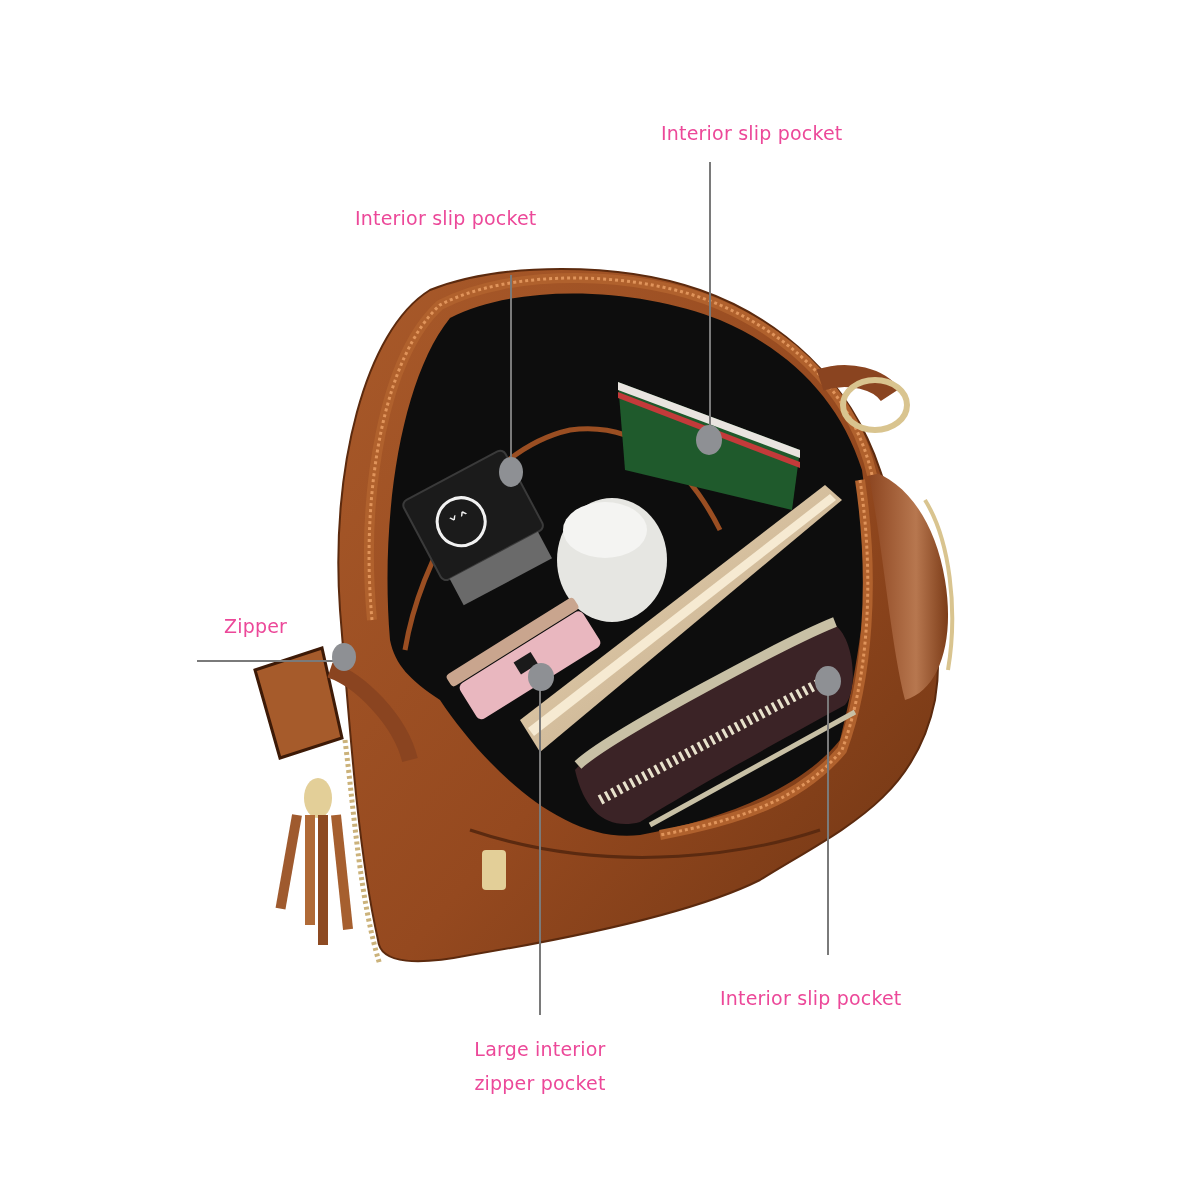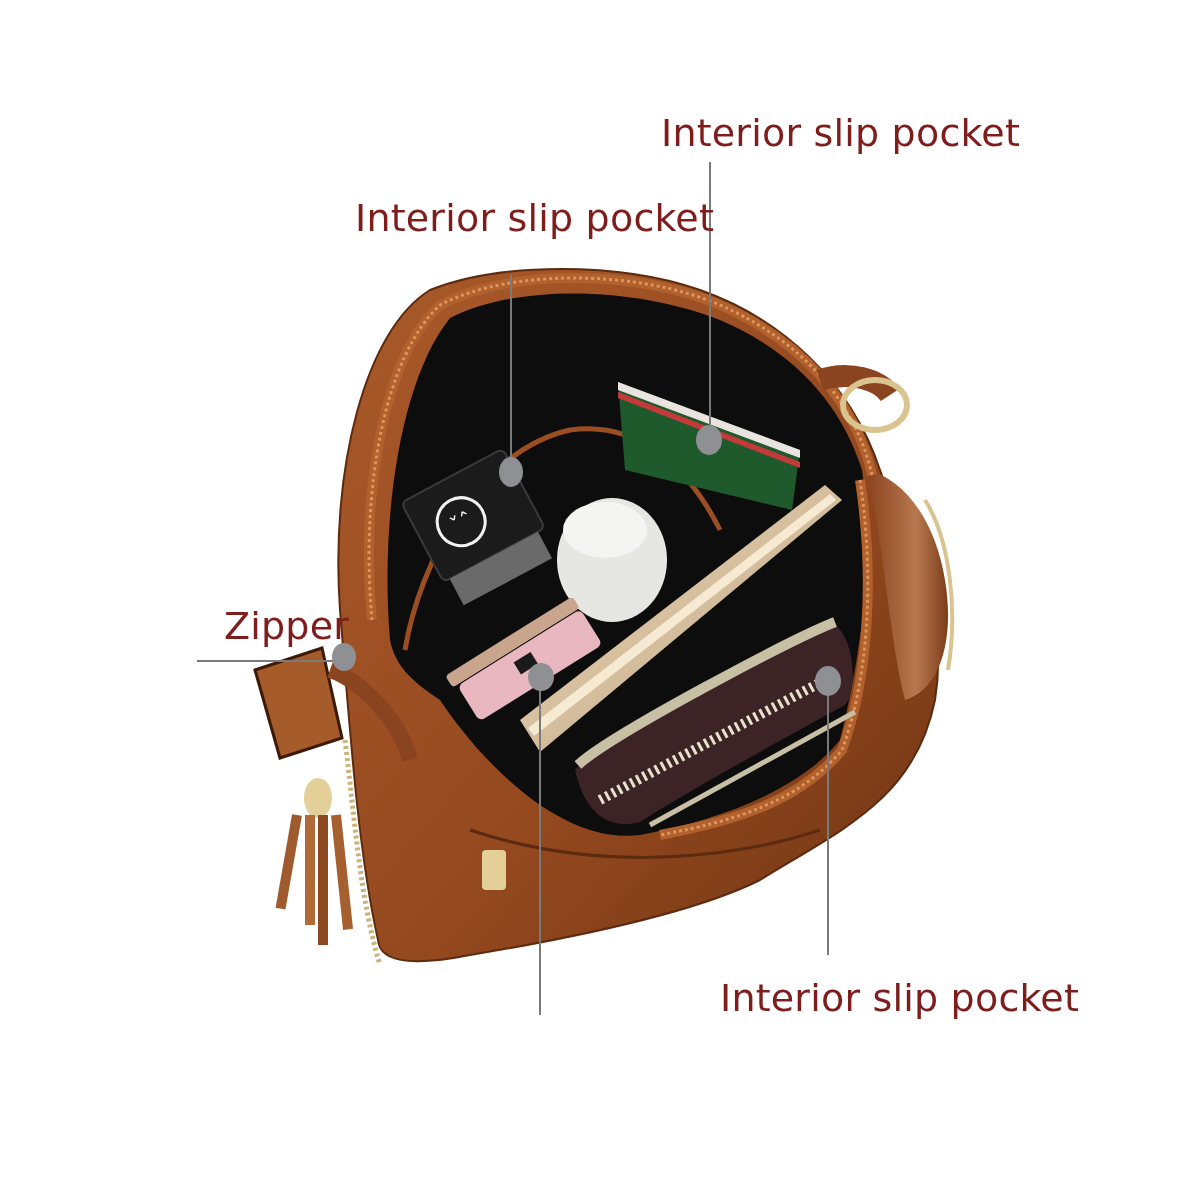--- a/index.html
+++ b/index.html
@@ -1,19 +1,19 @@
 <!DOCTYPE html>
 <html><head>
 <meta charset="utf-8">
 <style>
   html, body { margin: 0; padding: 0; background: #ffffff; }
   body { width: 1200px; height: 1200px; position: relative; overflow: hidden;
          font-family: "DejaVu Sans", "Liberation Sans", sans-serif; }
   .stage { position: absolute; left: 0; top: 0; width: 1200px; height: 1200px; }
-  .label { position: absolute; color: #7f1d1d; font-size: 38px; line-height: 34px;
+  .label { position: absolute; color: #ec4899; font-size: 19px; line-height: 34px;
            letter-spacing: 0.2px; white-space: nowrap; }
   .label.multi { text-align: center; white-space: pre-line; }
   svg.art { position: absolute; left: 0; top: 0; }
 </style>
 </head>
 <body>
 
 <div class="stage">
 
   <svg class="art" width="1200" height="1200" viewBox="0 0 1200 1200">
@@ -134,16 +134,18 @@
       <ellipse cx="828" cy="681" rx="13" ry="15"></ellipse>
     </g>
   </svg>
 
   <div class="label" style="left:661px; top:116px;">Interior slip pocket</div>
 
   <div class="label" style="left:355px; top:201px;">Interior slip pocket</div>
 
   <div class="label" style="left:188px; top:609px;margin-left:36px;">Zipper</div>
 
+  <div class="label multi" style="left:425px; top:1032px; width:230px;">Large interior
+zipper pocket</div>
 
   <div class="label" style="left:720px; top:981px;">Interior slip pocket</div>
 
 </div>
 
 </body></html>

